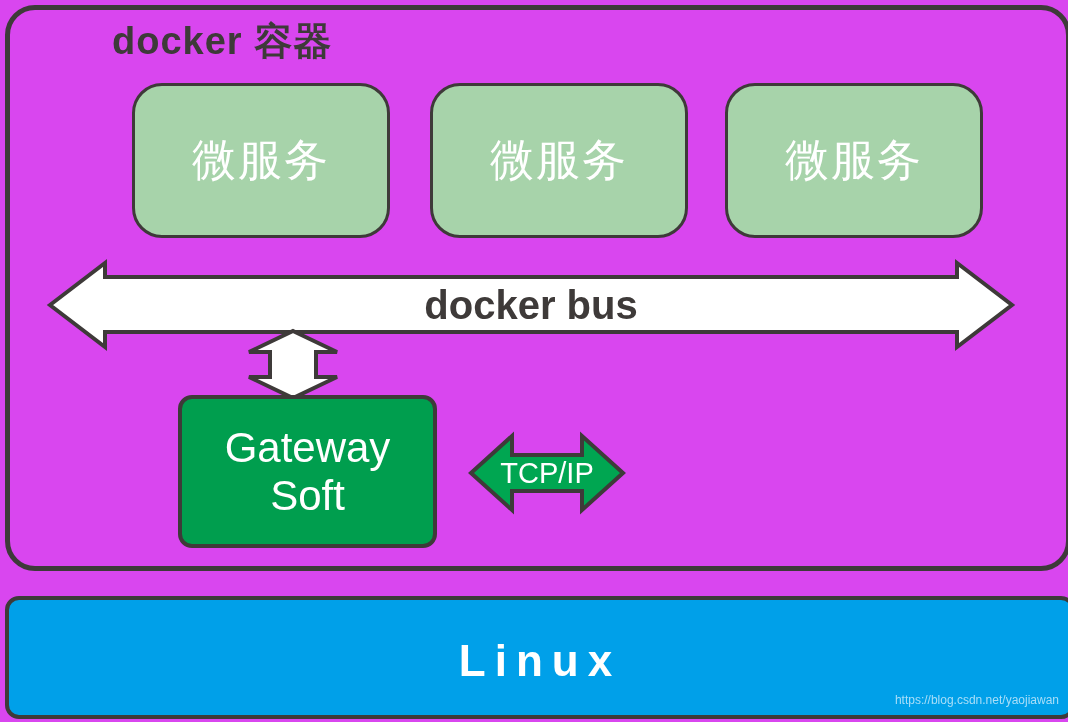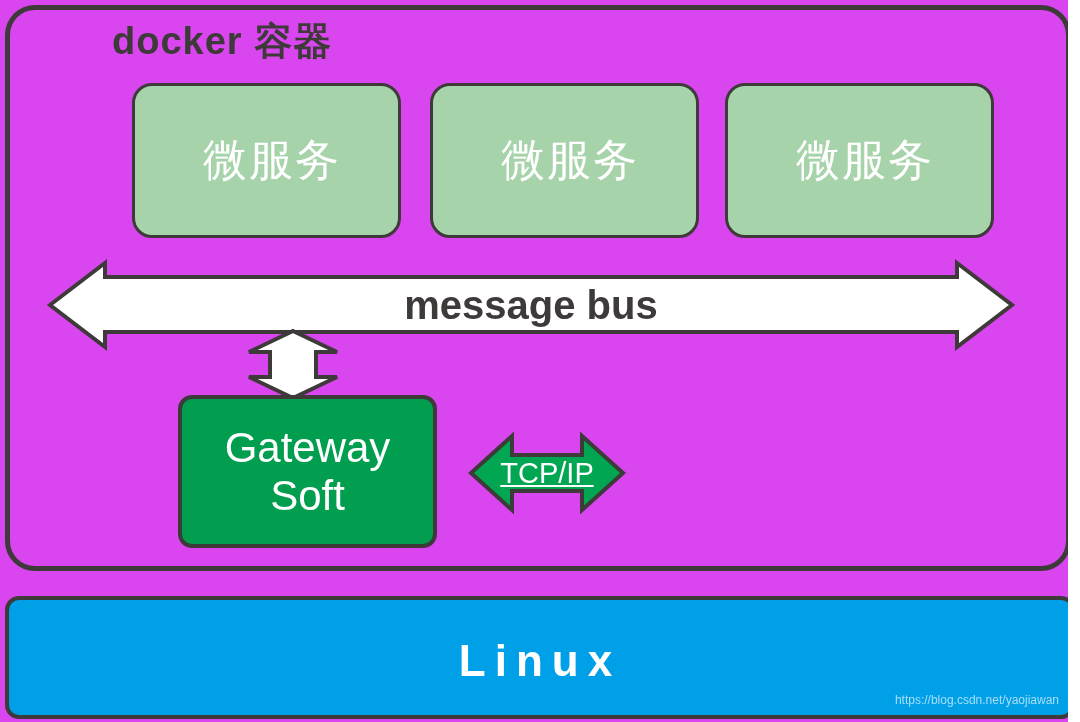--- a/index.html
+++ b/index.html
@@ -22,40 +22,40 @@
     border:5px solid var(--ink);border-radius:30px;background:transparent;
   }
   .docker-title{
     position:absolute;left:112px;top:16px;
     font-size:38px;font-weight:bold;color:var(--ink);letter-spacing:1px;
     white-space:nowrap;
   }
   
   .ms-box{
     position:absolute;top:83px;width:252px;height:149px;
-    background:var(--light_green);border:3px solid var(--ink);border-radius:20px;
-    display:flex;align-items:center;justify-content:center;padding-left:11px;
+    background:var(--light_green);border:3px solid var(--ink);border-radius:30px;
+    display:flex;align-items:center;justify-content:center;
   }
   .ms-box .ms-label{
     color:var(--text_white);font-size:44px;letter-spacing:2px;white-space:nowrap;
   }
   .ms-1{left:132px;} .ms-2{left:430px;} .ms-3{left:725px;}
   
   .arrows{
     position:absolute;left:0;top:0;width:1080px;height:722px;pointer-events:none;
   }
   .arrow-outline{fill:#ffffff;stroke:var(--ink);stroke-width:4;stroke-linejoin:miter;}
   .arrow-green{fill:var(--arrow_green);stroke:var(--ink);stroke-width:4;stroke-linejoin:miter;}
   .msgbus-label{
     position:absolute;left:381px;top:283px;width:300px;text-align:center;
     font-size:40px;font-weight:bold;color:var(--ink);white-space:nowrap;
   }
   .tcp-label{
     position:absolute;left:472px;top:457px;width:150px;text-align:center;
-    font-size:29px;color:var(--text_white);white-space:nowrap;text-decoration:underline;
+    font-size:29px;color:var(--text_white);white-space:nowrap;
   }
   
   .sol-box{
     position:absolute;top:395px;width:251px;height:145px;
     background:var(--green);border:4px solid var(--ink);border-radius:14px;
     display:flex;flex-direction:column;align-items:center;justify-content:center;
     color:var(--text_white);font-size:42px;line-height:48px;text-align:center;
   }
   .gateway-box{left:178px;}
   .dpac-box{left:648px;}
@@ -95,21 +95,21 @@
 
   <svg class="arrows" viewBox="0 0 1080 722">
 
     <polygon class="arrow-outline" points="50,305 105,263 105,277 957,277 957,263 1012,305 957,347 957,332 105,332 105,347"></polygon>
 
     <polygon class="arrow-outline" points="293,331 337,352 316,352 316,377 337,377 293,398 249,377 270,377 270,352 249,352"></polygon>
 
     <polygon class="arrow-green" points="471,473 512,436 512,455 582,455 582,436 623,473 582,510 582,491 512,491 512,510"></polygon>
   </svg>
 
-  <div class="msgbus-label">message bus</div>
+  <div class="msgbus-label">docker bus</div>
 
   <div class="sol-box gateway-box">
     <div>Gateway</div>
     <div>Soft</div>
   </div>
 
   <div class="tcp-label">TCP/IP</div>
 
 
   <div class="linux-bar">

